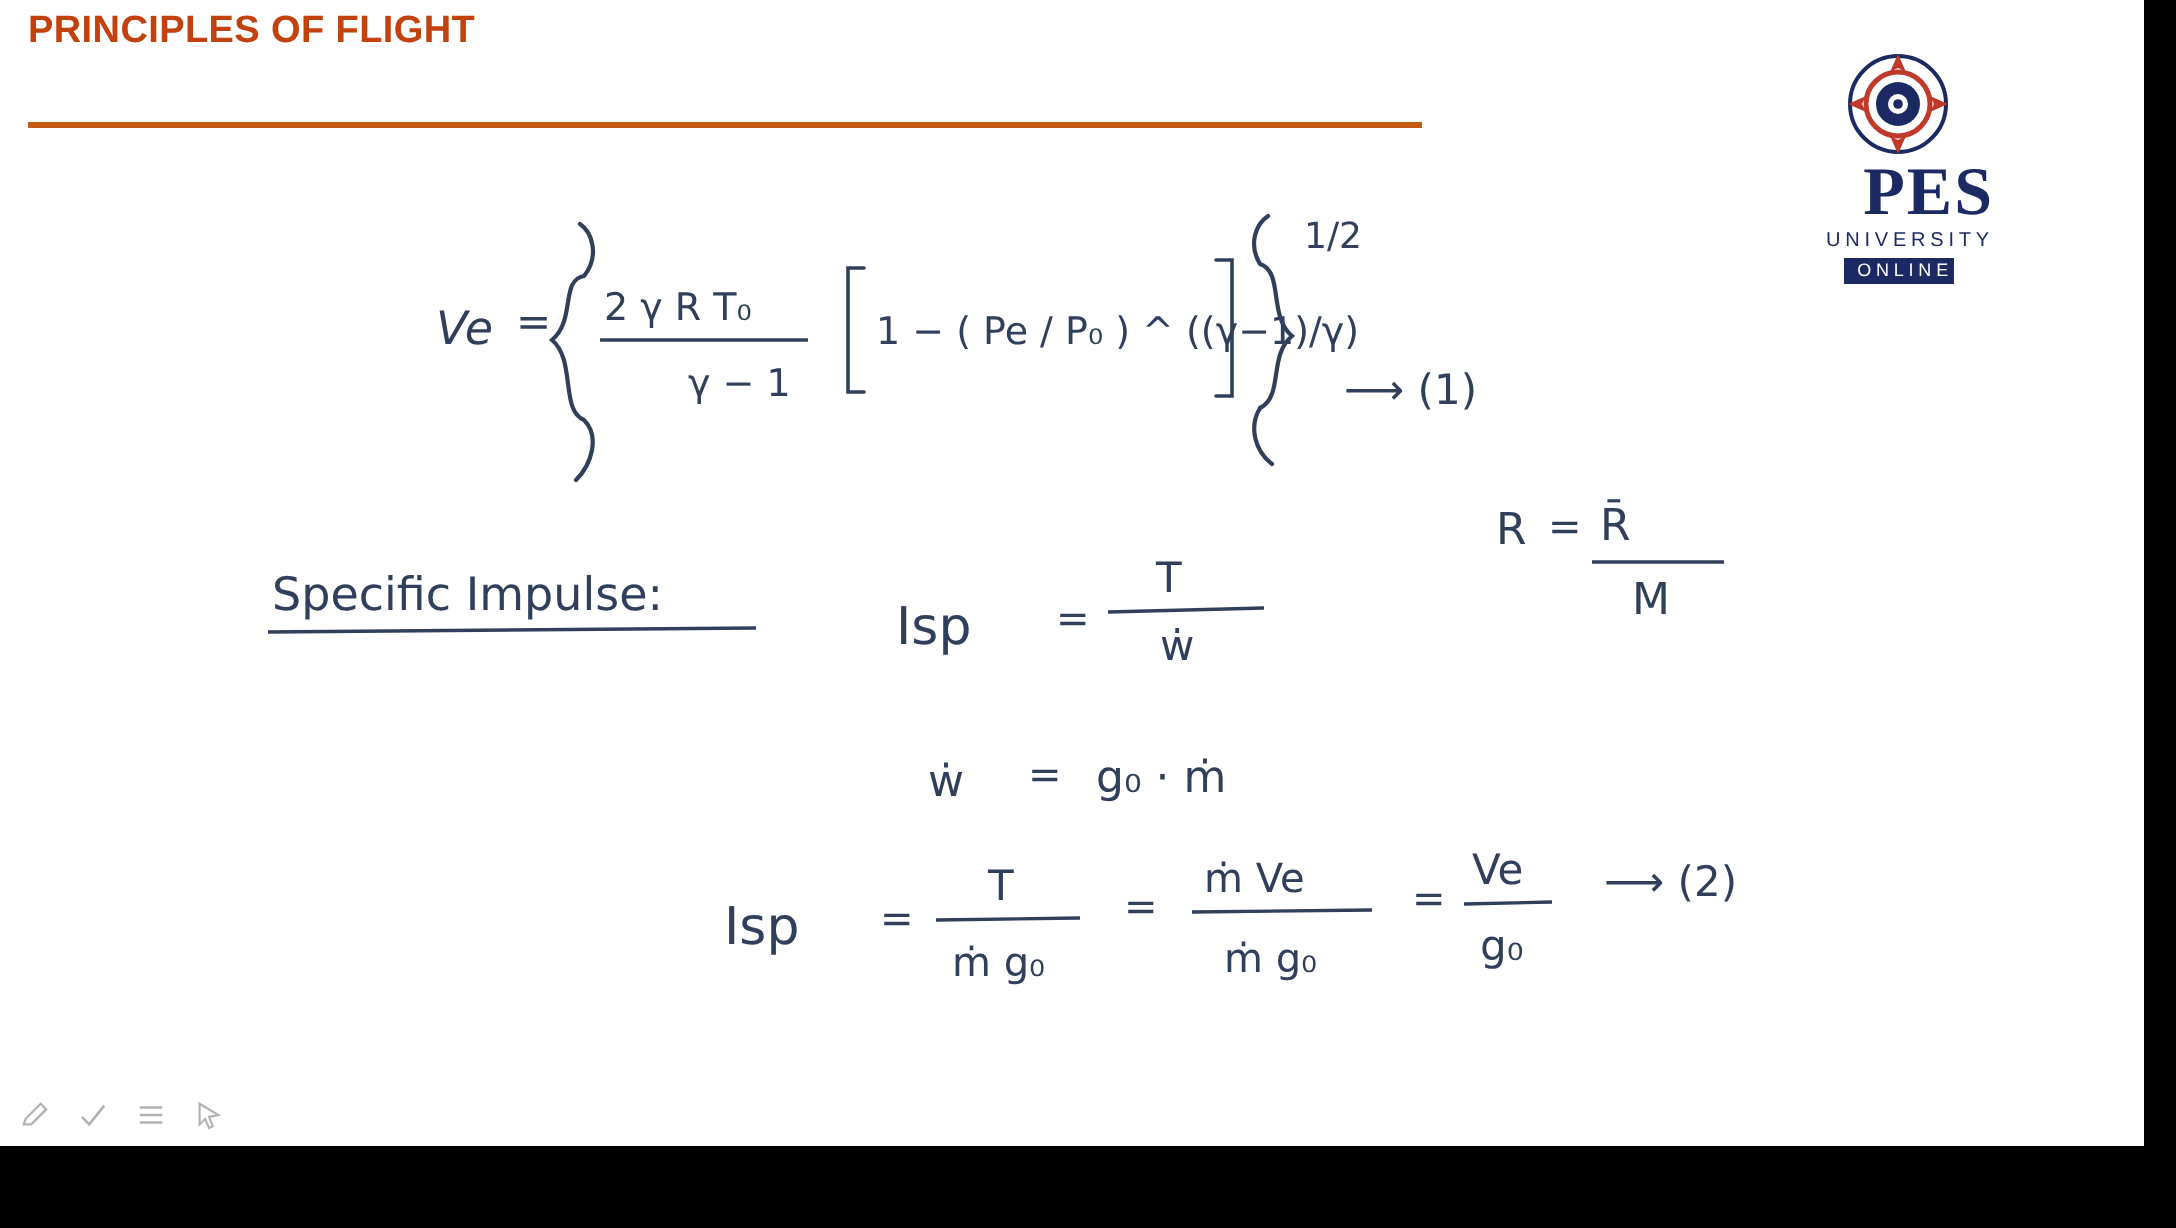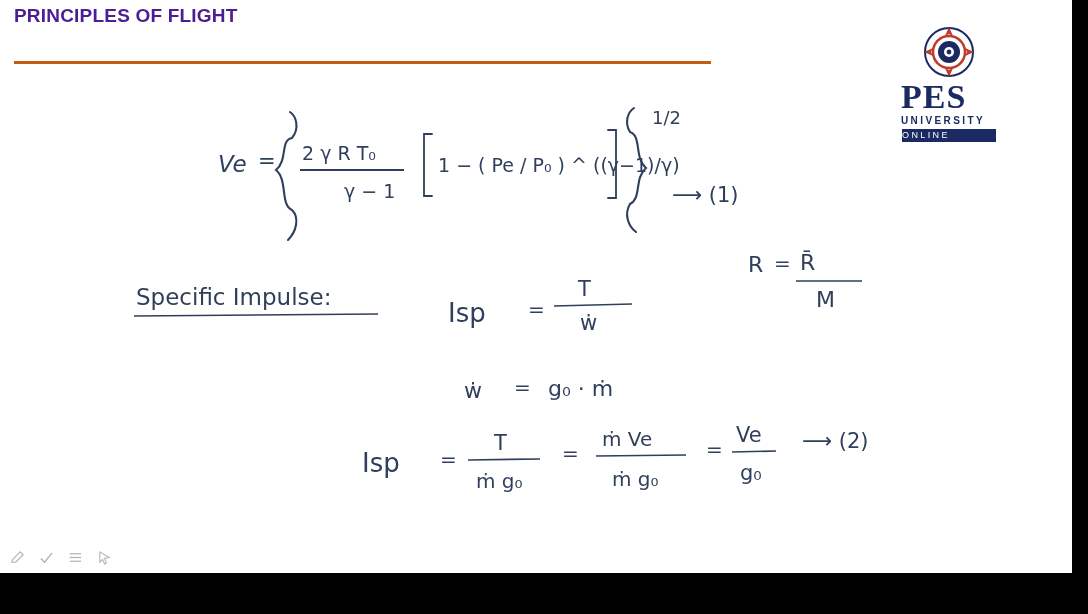--- a/index.html
+++ b/index.html
@@ -23,21 +23,21 @@
   }
   #header {
     position: absolute;
     left: 14px;
     top: 4px;
     width: 700px;
   }
   #title {
     font-size: 19px;
     font-weight: bold;
-    color: #4c1d95;
+    color: #c2410c;
     letter-spacing: 0.2px;
     line-height: 24px;
   }
   #subtitle {
     font-size: 18px;
     color: #2e74b5;
     line-height: 25px;
   }
   #rule {
     position: absolute;
@@ -54,21 +54,21 @@
     font-size: 19px;
     color: #1a1a1a;
   }
 
   
   #logo {
     position: absolute;
     left: 901px;
     top: 26px;
     width: 96px;
-    text-align: left;
+    text-align: right;
   }
   #logo-mark {
     width: 52px;
     height: 52px;
     margin: 0 auto;
     display: block;
   }
   #logo-pes {
     font-family: "Liberation Serif", serif;
     font-weight: bold;
@@ -76,25 +76,24 @@
     color: #1b2a63;
     line-height: 34px;
     letter-spacing: 1px;
     margin-top: 2px;
   }
   #logo-university {
     font-size: 10px;
     color: #1b2a63;
     letter-spacing: 2.4px;
     line-height: 13px;
-    font-weight: bold;
   }
   #logo-online {
     margin: 2px auto 0 auto;
-    width: 94px;
+    width: 55px;
     background: #1b2a63;
     color: #ffffff;
     font-size: 9px;
     letter-spacing: 2.4px;
     line-height: 13px;
   }
   #ink-layer {
     position: absolute;
     left: 0;
     top: 0;

